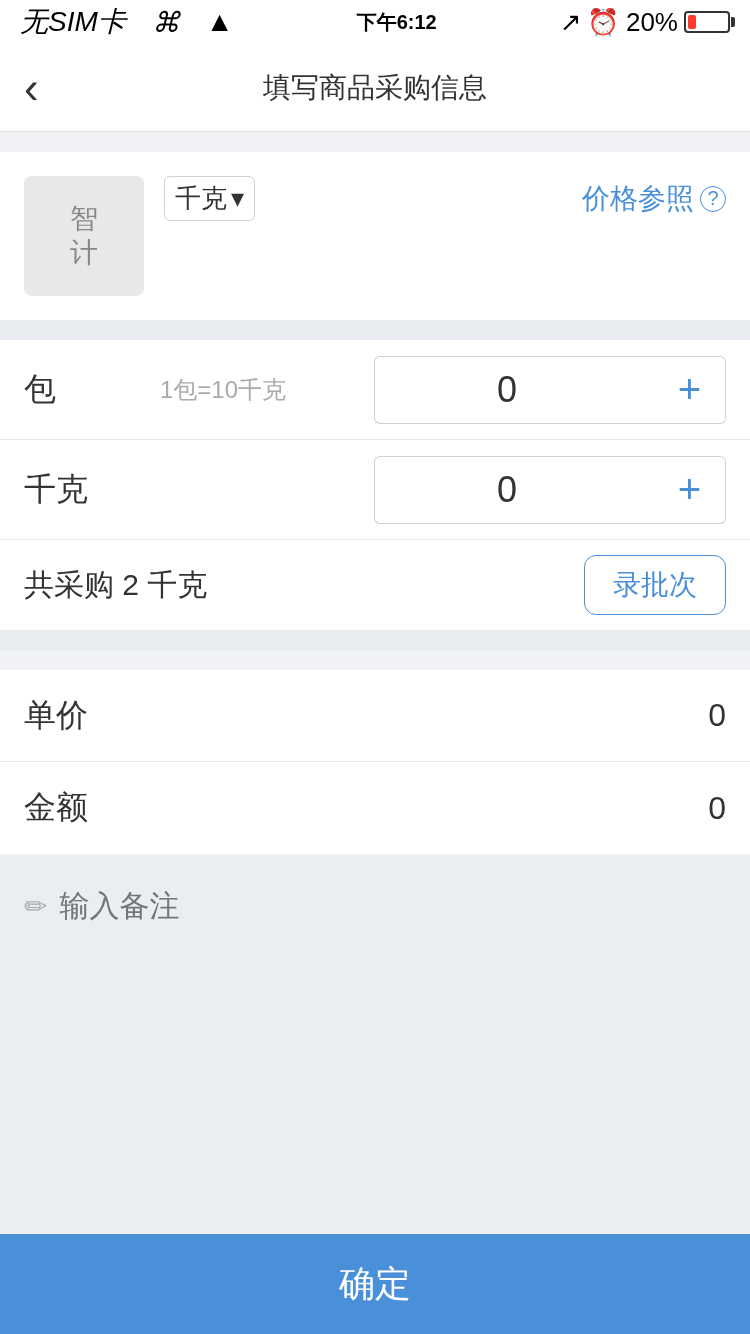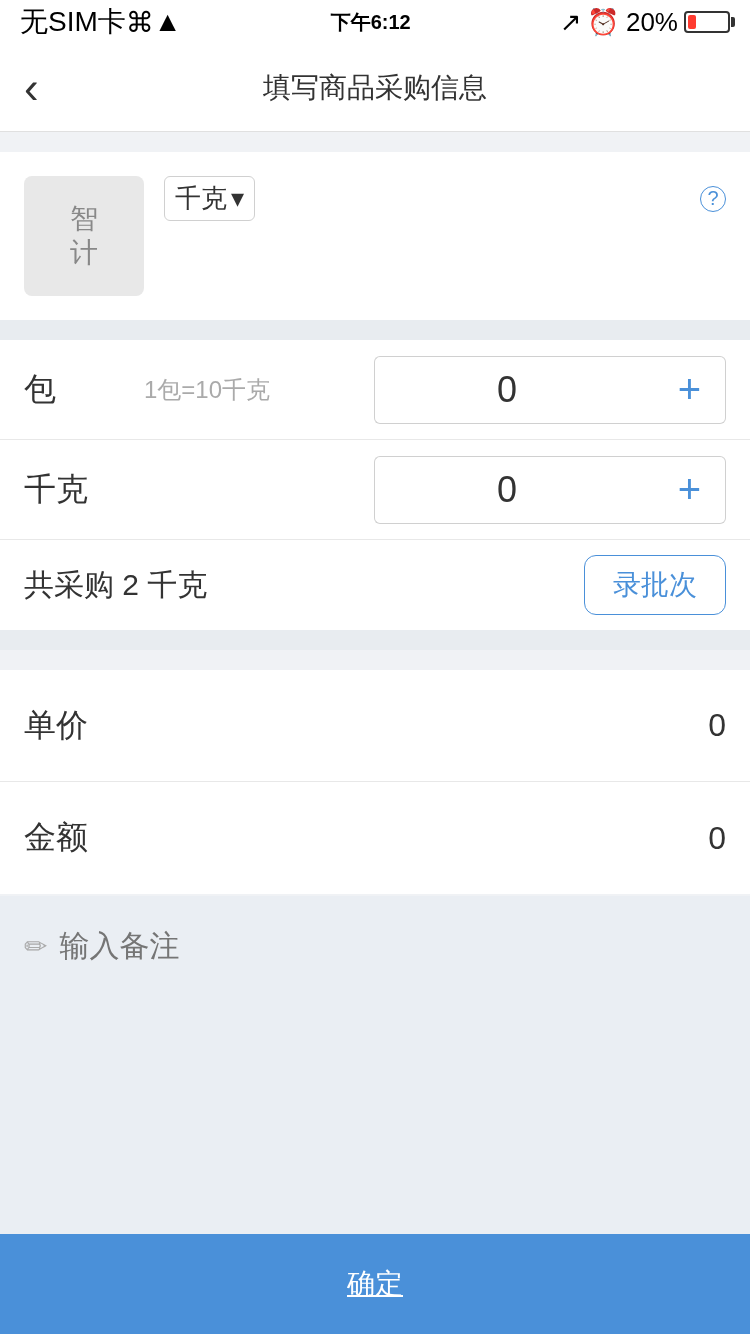--- a/index.html
+++ b/index.html
@@ -17,21 +17,21 @@
     .status-bar {
       height: 44px;
       background: #fff;
       display: flex;
       align-items: center;
       justify-content: space-between;
       padding: 0 20px;
       font-size: 28px;
       color: #000;
     }
-    .status-left { display: flex; align-items: center; gap: 0; }
+    .status-left { display: flex; align-items: center; gap: 26px; font-style: italic; }
     .status-center { font-weight: 600; font-size: 20px; }
     .status-right { display: flex; align-items: center; gap: 6px; font-size: 26px; }
     .battery-icon {
       width: 46px;
       height: 22px;
       border: 2px solid #333;
       border-radius: 4px;
       position: relative;
       display: inline-flex;
       align-items: center;
@@ -176,21 +176,21 @@
       border-bottom: 1px solid #e8e8e8;
     }
     .input-row-label {
       font-size: 32px;
       color: #333;
       min-width: 120px;
     }
     .input-row-sublabel {
       font-size: 24px;
       color: #aaa;
-      margin-left: 0;
+      margin-left: 16px;
     }
     .input-row-right {
       flex: 1;
       display: flex;
       align-items: center;
       justify-content: flex-end;
       gap: 0;
     }
     .number-input {
       width: 280px;
@@ -245,21 +245,21 @@
     
     .detail-section {
       background: #fff;
       margin-top: 20px;
     }
     .detail-row {
       display: flex;
       align-items: center;
       justify-content: space-between;
       padding: 0 24px;
-      height: 112px;
+      height: 92px;
       border-bottom: 1px solid #e8e8e8;
     }
     .detail-row:last-child { border-bottom: none; }
     .detail-label {
       font-size: 32px;
       color: #333;
     }
     .detail-value {
       font-size: 32px;
       color: #333;
@@ -297,24 +297,23 @@
       height: 100px;
       display: flex;
       align-items: center;
       justify-content: center;
       cursor: pointer;
       position: fixed;
       bottom: 0;
       width: 750px;
     }
     .confirm-btn-label {
-      font-size: 28px;
+      font-size: 36px;
       color: #fff;
       font-weight: 500;
-      text-decoration: underline;
     }
   </style>
 </head>
 <body>
 
 <div class="status-bar">
   <div class="status-left">
     <span>无SIM卡</span>
     <span>⌘</span>
     <span>▲</span>
@@ -344,20 +343,21 @@
   </div>
   <div class="product-info">
     <div class="product-unit-row">
       <div>
         <span class="unit-select">
           <span>千克</span>
           <span>▾</span>
         </span>
       </div>
       <div class="price-ref">
+        <span>价格参照</span>
         <span style="width:26px;height:26px;border:1px solid #4a90d9;border-radius:50%;display:inline-flex;align-items:center;justify-content:center;font-size:20px;">?</span>
       </div>
     </div>
   </div>
 </div>
 
 <div class="section-divider"></div>
 
 <div class="input-section">
 

